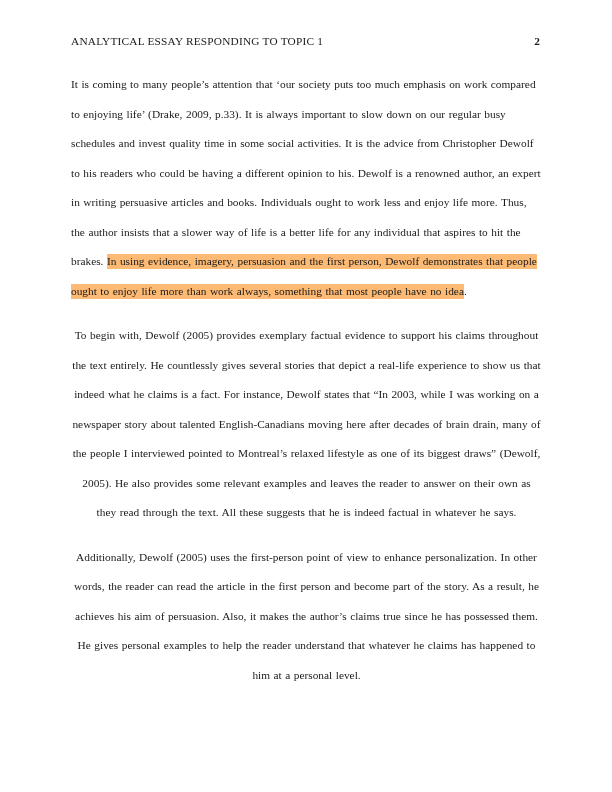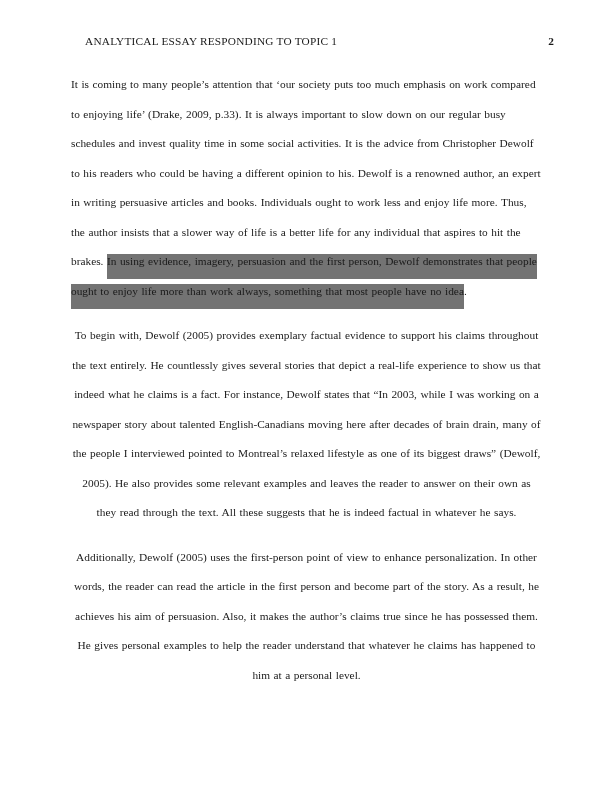--- a/index.html
+++ b/index.html
@@ -22,21 +22,21 @@
     left: 0;
     top: 0;
     width: 612px;
     height: 792px;
     background: #ffffff;
   }
 
   
   .running-header {
     position: absolute;
-    left: 85px;
+    left: 71px;
     top: 33px;
     width: 469px;
     display: flex;
     align-items: baseline;
     justify-content: space-between;
     font-size: 11.3px;
     line-height: 16px;
     letter-spacing: 0.22px;
   }
   .header-title {
@@ -67,24 +67,24 @@
     word-spacing: 0.06em;
     hyphens: none;
   }
   .para + .para {
     margin-top: 15px;
     text-align: center;
   }
 
   
   .hl {
-    background-color: #737373;
+    background-color: #fdba74;
     box-decoration-break: clone;
     -webkit-box-decoration-break: clone;
-    padding: 1px 0 12px 0;
+    padding: 1px 0 2px 0;
   }
 </style>
 </head>
 <body>
 
 <div class="page">
 
   <div class="running-header">
     <span class="header-title">ANALYTICAL ESSAY RESPONDING TO TOPIC 1</span>
     <span class="header-pagenum">2</span>

